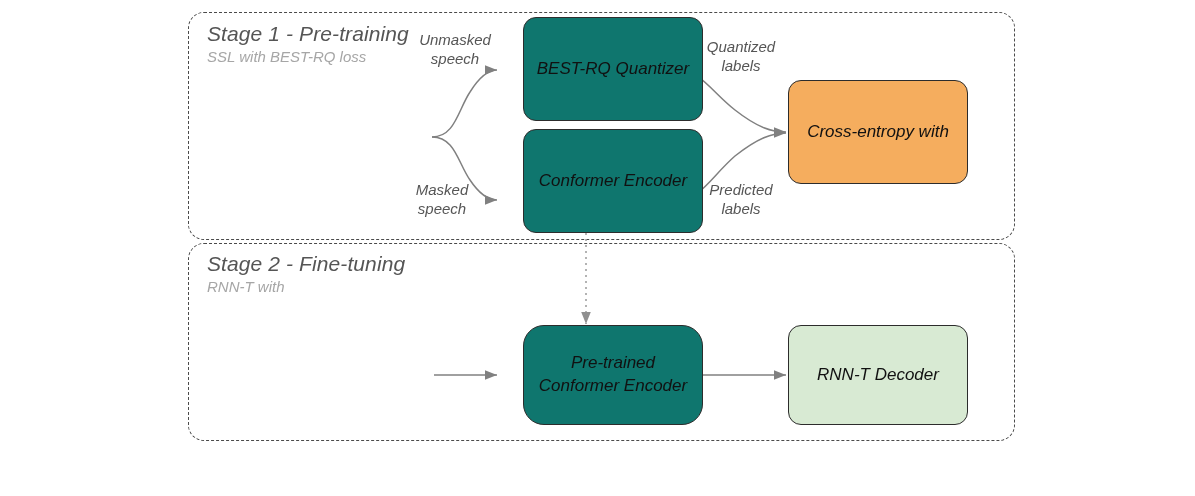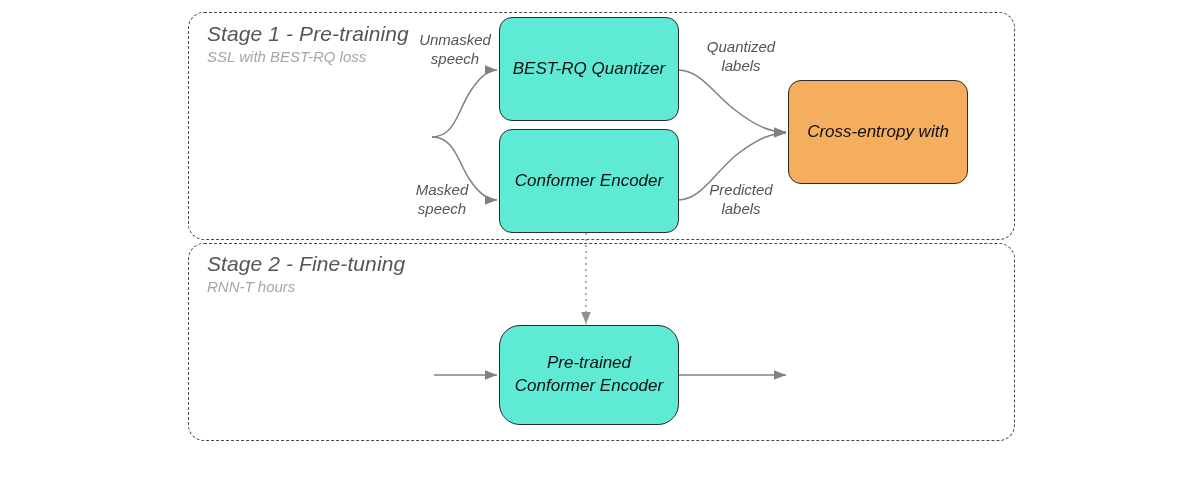--- a/index.html
+++ b/index.html
@@ -59,21 +59,21 @@
     display: flex;
     align-items: center;
     justify-content: center;
     text-align: center;
     border-radius: 13px;
     font-size: 17px;
     color: #111111;
     line-height: 1.35;
     border: 1.3px solid #2e2e2e;
   }
-  .node.blue   { background: #5eead4; border-color: #2c2c2c; }
+  .node.blue   { background: #0f766e; border-color: #2c2c2c; margin-left: 24px; }
   .node.orange { background: #f5ad5e; border-color: #2c2c2c; }
   .node.green  { background: #d8ead3; border-color: #2c2c2c; }
 
   
   .cyl {
     position: absolute;
     box-sizing: border-box;
   }
   .cyl .cyl-svg {
     position: absolute;
@@ -105,21 +105,21 @@
 <body>
 
 <div id="canvas">
 
   <div class="stage-box" style="left:188px; top:12px; width:827px; height:228px;"></div>
   <div class="stage-title" style="left:207px; top:22px;">Stage 1 - Pre-training</div>
   <div class="stage-sub" style="left:207px; top:48px;">SSL with BEST-RQ loss</div>
 
   <div class="stage-box" style="left:188px; top:243px; width:827px; height:198px;"></div>
   <div class="stage-title" style="left:207px; top:252px;">Stage 2 - Fine-tuning</div>
-  <div class="stage-sub" style="left:207px; top:278px;">RNN-T hours</div>
+  <div class="stage-sub" style="left:207px; top:278px;">RNN-T with</div>
 
   <svg class="layer" viewBox="0 0 1195 496">
     <defs>
       <marker id="arrow-gray" markerWidth="9" markerHeight="9" refX="8" refY="3.2" orient="auto" markerUnits="strokeWidth">
         <path d="M0,0 L8,3.2 L0,6.4 z" fill="#808080"></path>
       </marker>
       <marker id="arrow-gray-sm" markerWidth="9" markerHeight="9" refX="8" refY="3.2" orient="auto" markerUnits="strokeWidth">
         <path d="M0,0 L8,3.2 L0,6.4 z" fill="#909090"></path>
       </marker>
     </defs>
@@ -152,14 +152,15 @@
 speech</div>
   <div class="edge-label" style="left:696px; top:38px; width:90px;">Quantized
 labels</div>
   <div class="edge-label" style="left:696px; top:181px; width:90px;">Predicted
 labels</div>
 
 
   <div class="node blue" style="left:499px; top:325px; width:180px; height:100px; white-space:pre-line;border-radius:21px;">Pre-trained
 Conformer Encoder</div>
 
+  <div class="node green" style="left:788px; top:325px; width:180px; height:100px;">RNN-T Decoder</div>
 
 </div>
 
 </body></html>

